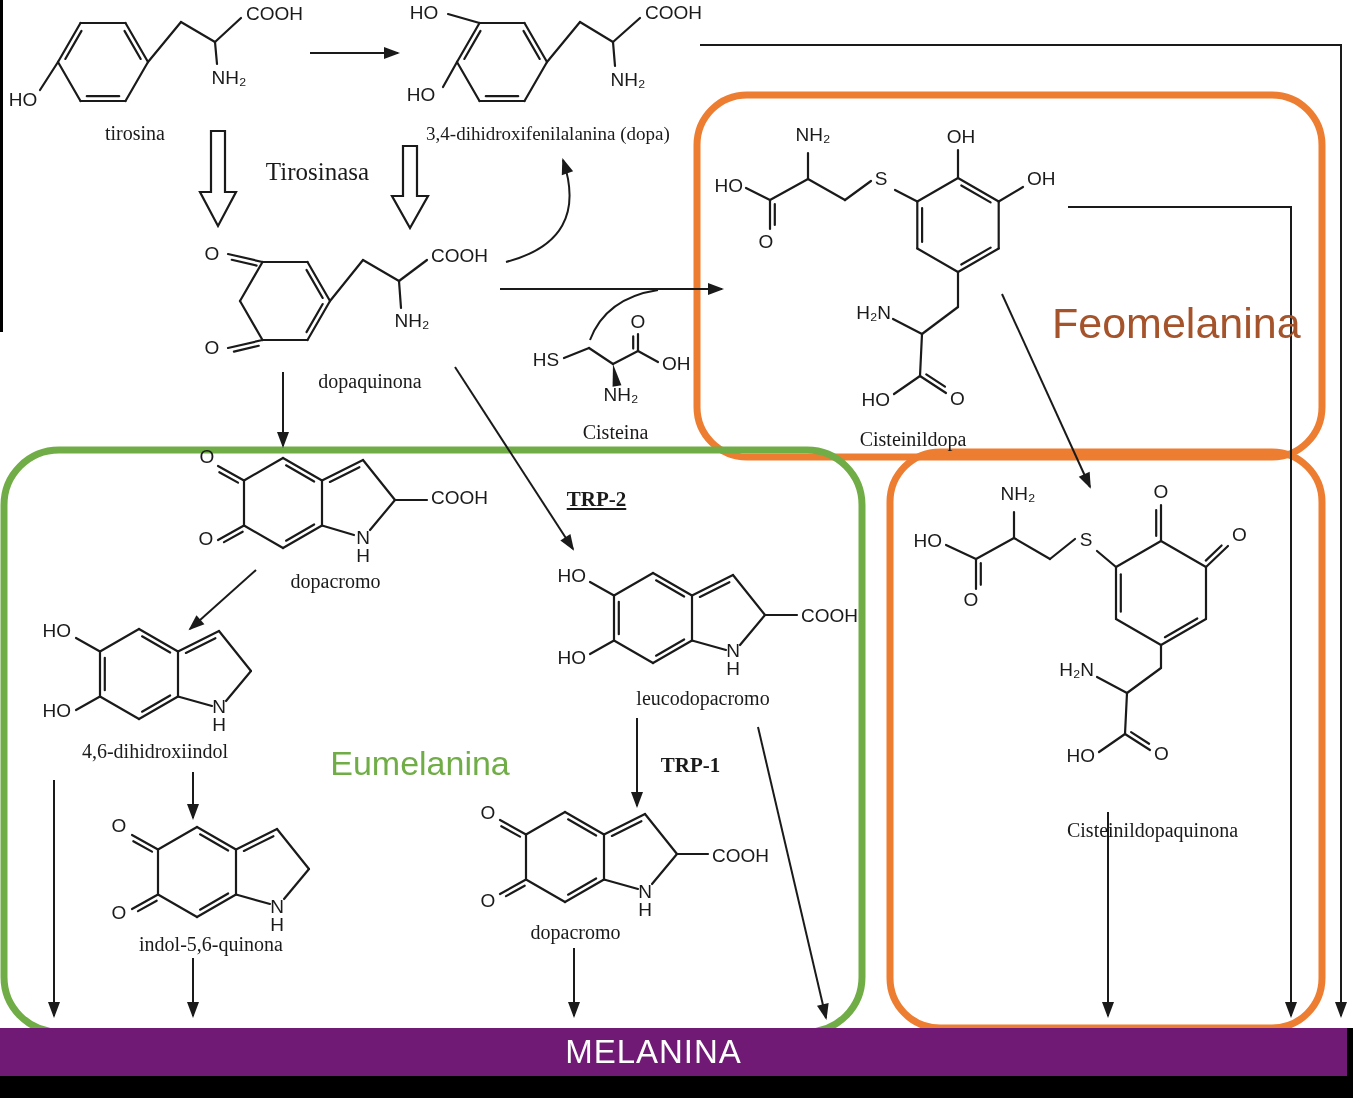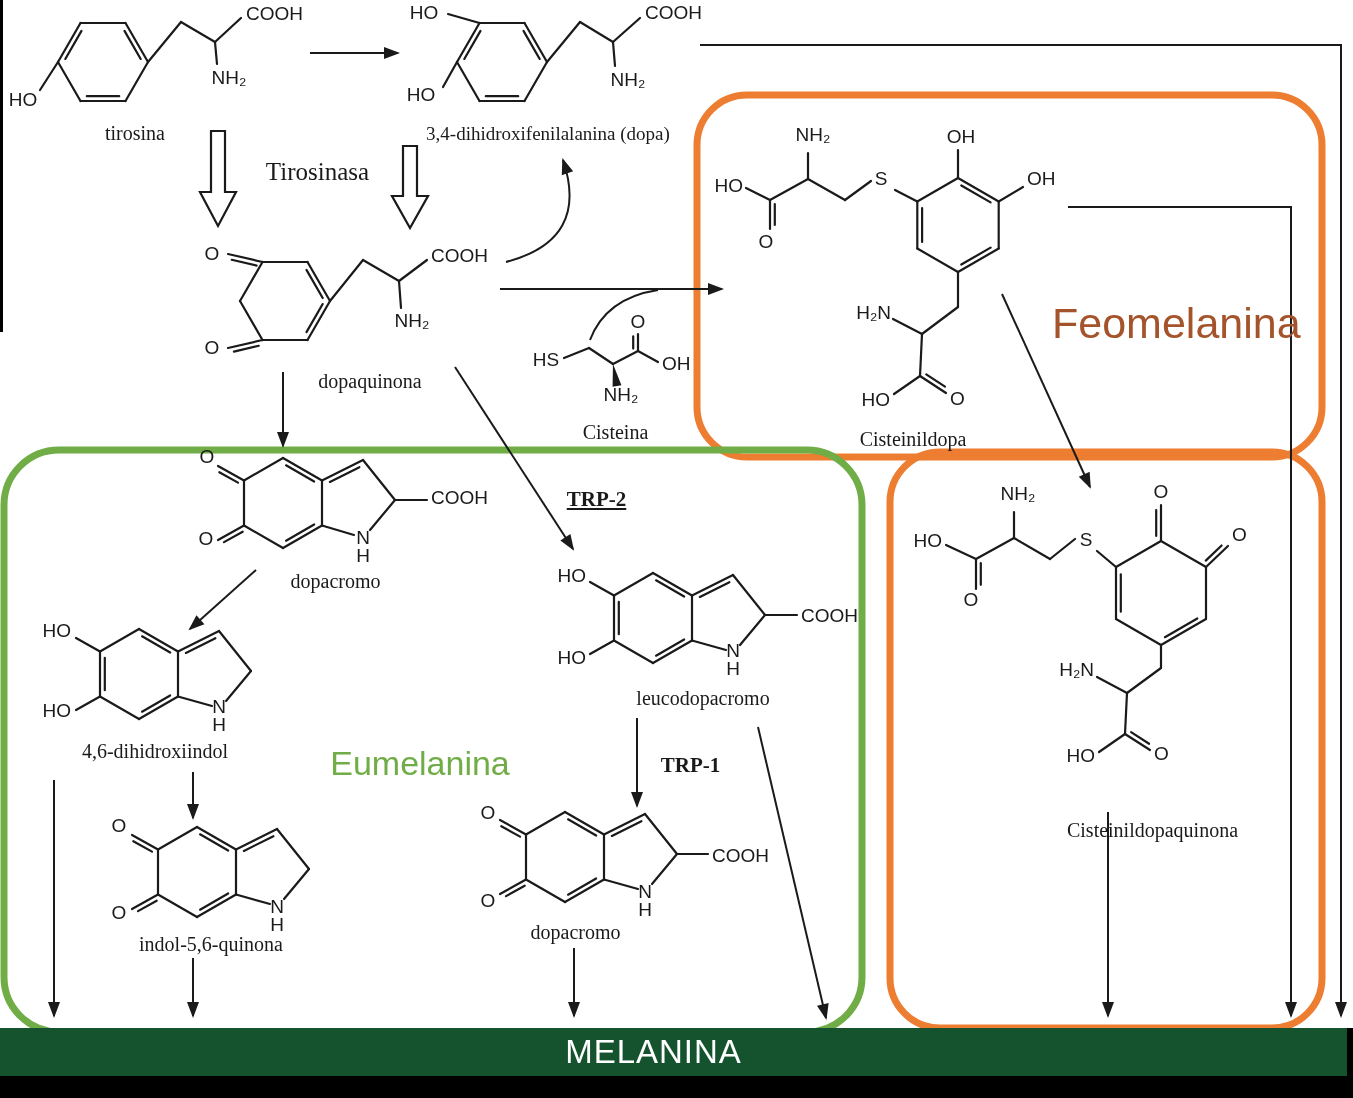--- a/index.html
+++ b/index.html
@@ -9,21 +9,21 @@
   svg.canvas text{font-family:"Liberation Sans","DejaVu Sans",sans-serif;font-size:19px;fill:#1a1a1a;}
   .bond{stroke:#1a1a1a;stroke-width:2.2;stroke-linecap:round;}
   .arrow{stroke:#1a1a1a;stroke-width:2;fill:none;}
   .block-arrow{fill:#ffffff;stroke:#1a1a1a;stroke-width:2.2;}
   .lbl{position:absolute;font-size:20px;color:#1a1a1a;text-align:center;line-height:1.1;}
   .enzyme{font-weight:normal;font-size:25px;}
   .enzyme-sm{font-weight:bold;font-size:21px;}
   .accent{font-family:"Liberation Sans",sans-serif;}
   .feo-lbl{font-size:43px;color:#A5532A;}
   .eu-lbl{font-size:34px;color:#70AD47;}
-  .melanina-bar{position:absolute;left:0;top:1028px;width:1347px;height:48px;background:#14532d;}
+  .melanina-bar{position:absolute;left:0;top:1028px;width:1347px;height:48px;background:#701a75;}
   .melanina-bar span{display:block;text-align:center;padding-right:40px;line-height:48px;color:#ffffff;
         font-family:"Liberation Sans",sans-serif;font-size:33px;letter-spacing:1px;}
   .black{position:absolute;background:#000000;}
 </style>
 </head>
 <body>
 
 <div class="stage">
 
   <svg class="canvas" width="1353" height="1098" viewBox="0 0 1353 1098">

